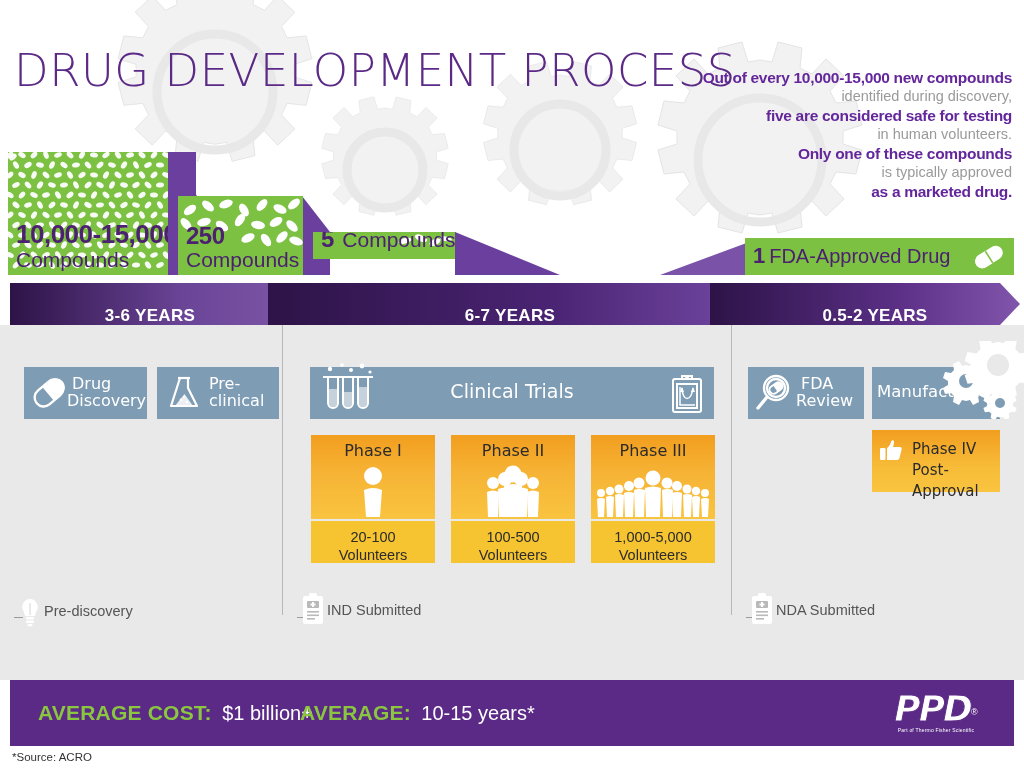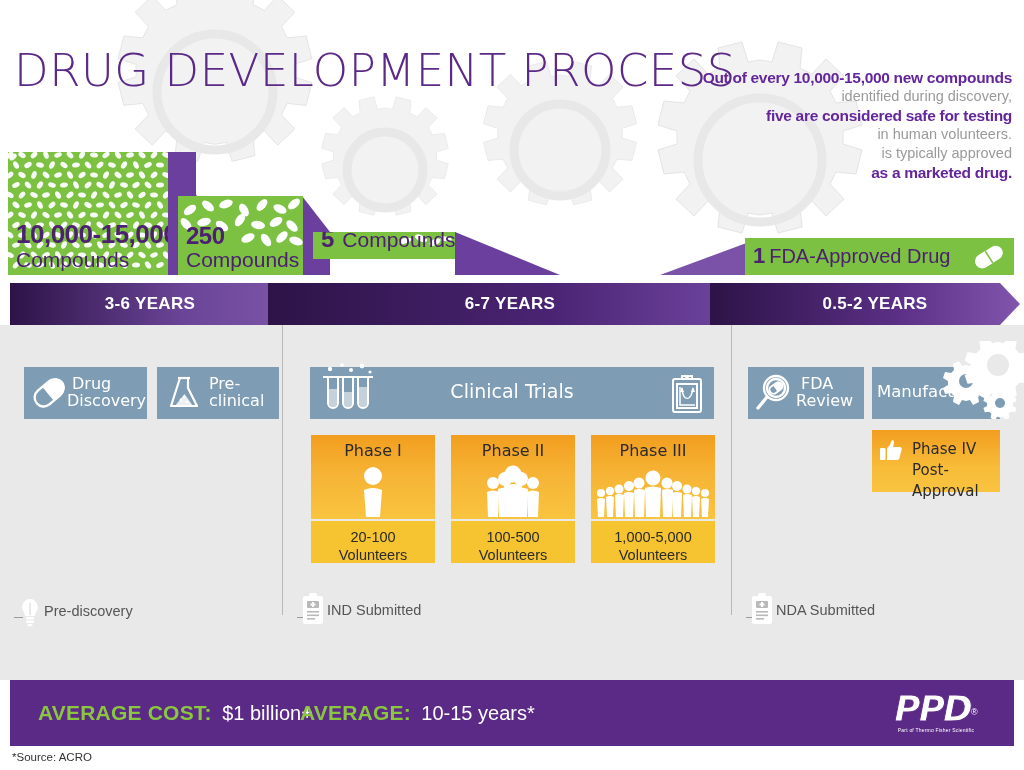--- a/index.html
+++ b/index.html
@@ -40,21 +40,21 @@
     position:absolute; left:8px; bottom:4px; white-space:nowrap;
     color:#4b2170; font-family:"Liberation Sans", sans-serif;
   }
   .cbox .num { font-weight:bold; letter-spacing:-0.5px; }
   .cbox .word { font-weight:400; }
 
   
   .timeline { position:absolute; left:0; top:283px; width:1024px; height:42px; }
   .tl-txt {
     position:absolute; color:#ffffff; font-weight:bold; font-size:17px;
-    letter-spacing:0.3px; top:11px; text-align:center;
+    letter-spacing:0.3px; top:23px; text-align:center;
   }
 
   
   .body { position:absolute; left:0; top:325px; width:1024px; height:355px; background:#e9e9e9; }
   .vdiv { position:absolute; width:1px; background:#b8b8b8; }
 
   .bluebox {
     position:absolute; background:#7e9cb3; color:#fff;
     font-family:"Liberation Sans", sans-serif;
   }
@@ -129,20 +129,21 @@
       </g>
     </svg>
 
     <div class="title">DRUG DEVELOPMENT PROCESS</div>
 
     <div class="headnote">
       <div class="b">Out of every 10,000-15,000 new compounds</div>
       <div class="l">identified during discovery,</div>
       <div class="b">five are considered safe for testing</div>
       <div class="l">in human volunteers.</div>
+      <div class="b">Only one of these compounds</div>
       <div class="l">is typically approved</div>
       <div class="b">as a marketed drug.</div>
     </div>
 
     <svg style="position:absolute;left:0;top:0;width:1024px;height:285px;">
       <polygon points="168,152 196,152 196,275 168,275" fill="#6b3f9e"></polygon>
       <polygon points="196,152 196,275 168,275" fill="#6b3f9e"></polygon>
       <polygon points="168,152 197,196 197,275 168,275" fill="#6b3f9e"></polygon>
       <polygon points="302,196 330,232 330,275 302,275" fill="#6b3f9e"></polygon>
       <polygon points="455,232 462,239 462,275 455,275" fill="#6b3f9e"></polygon>

